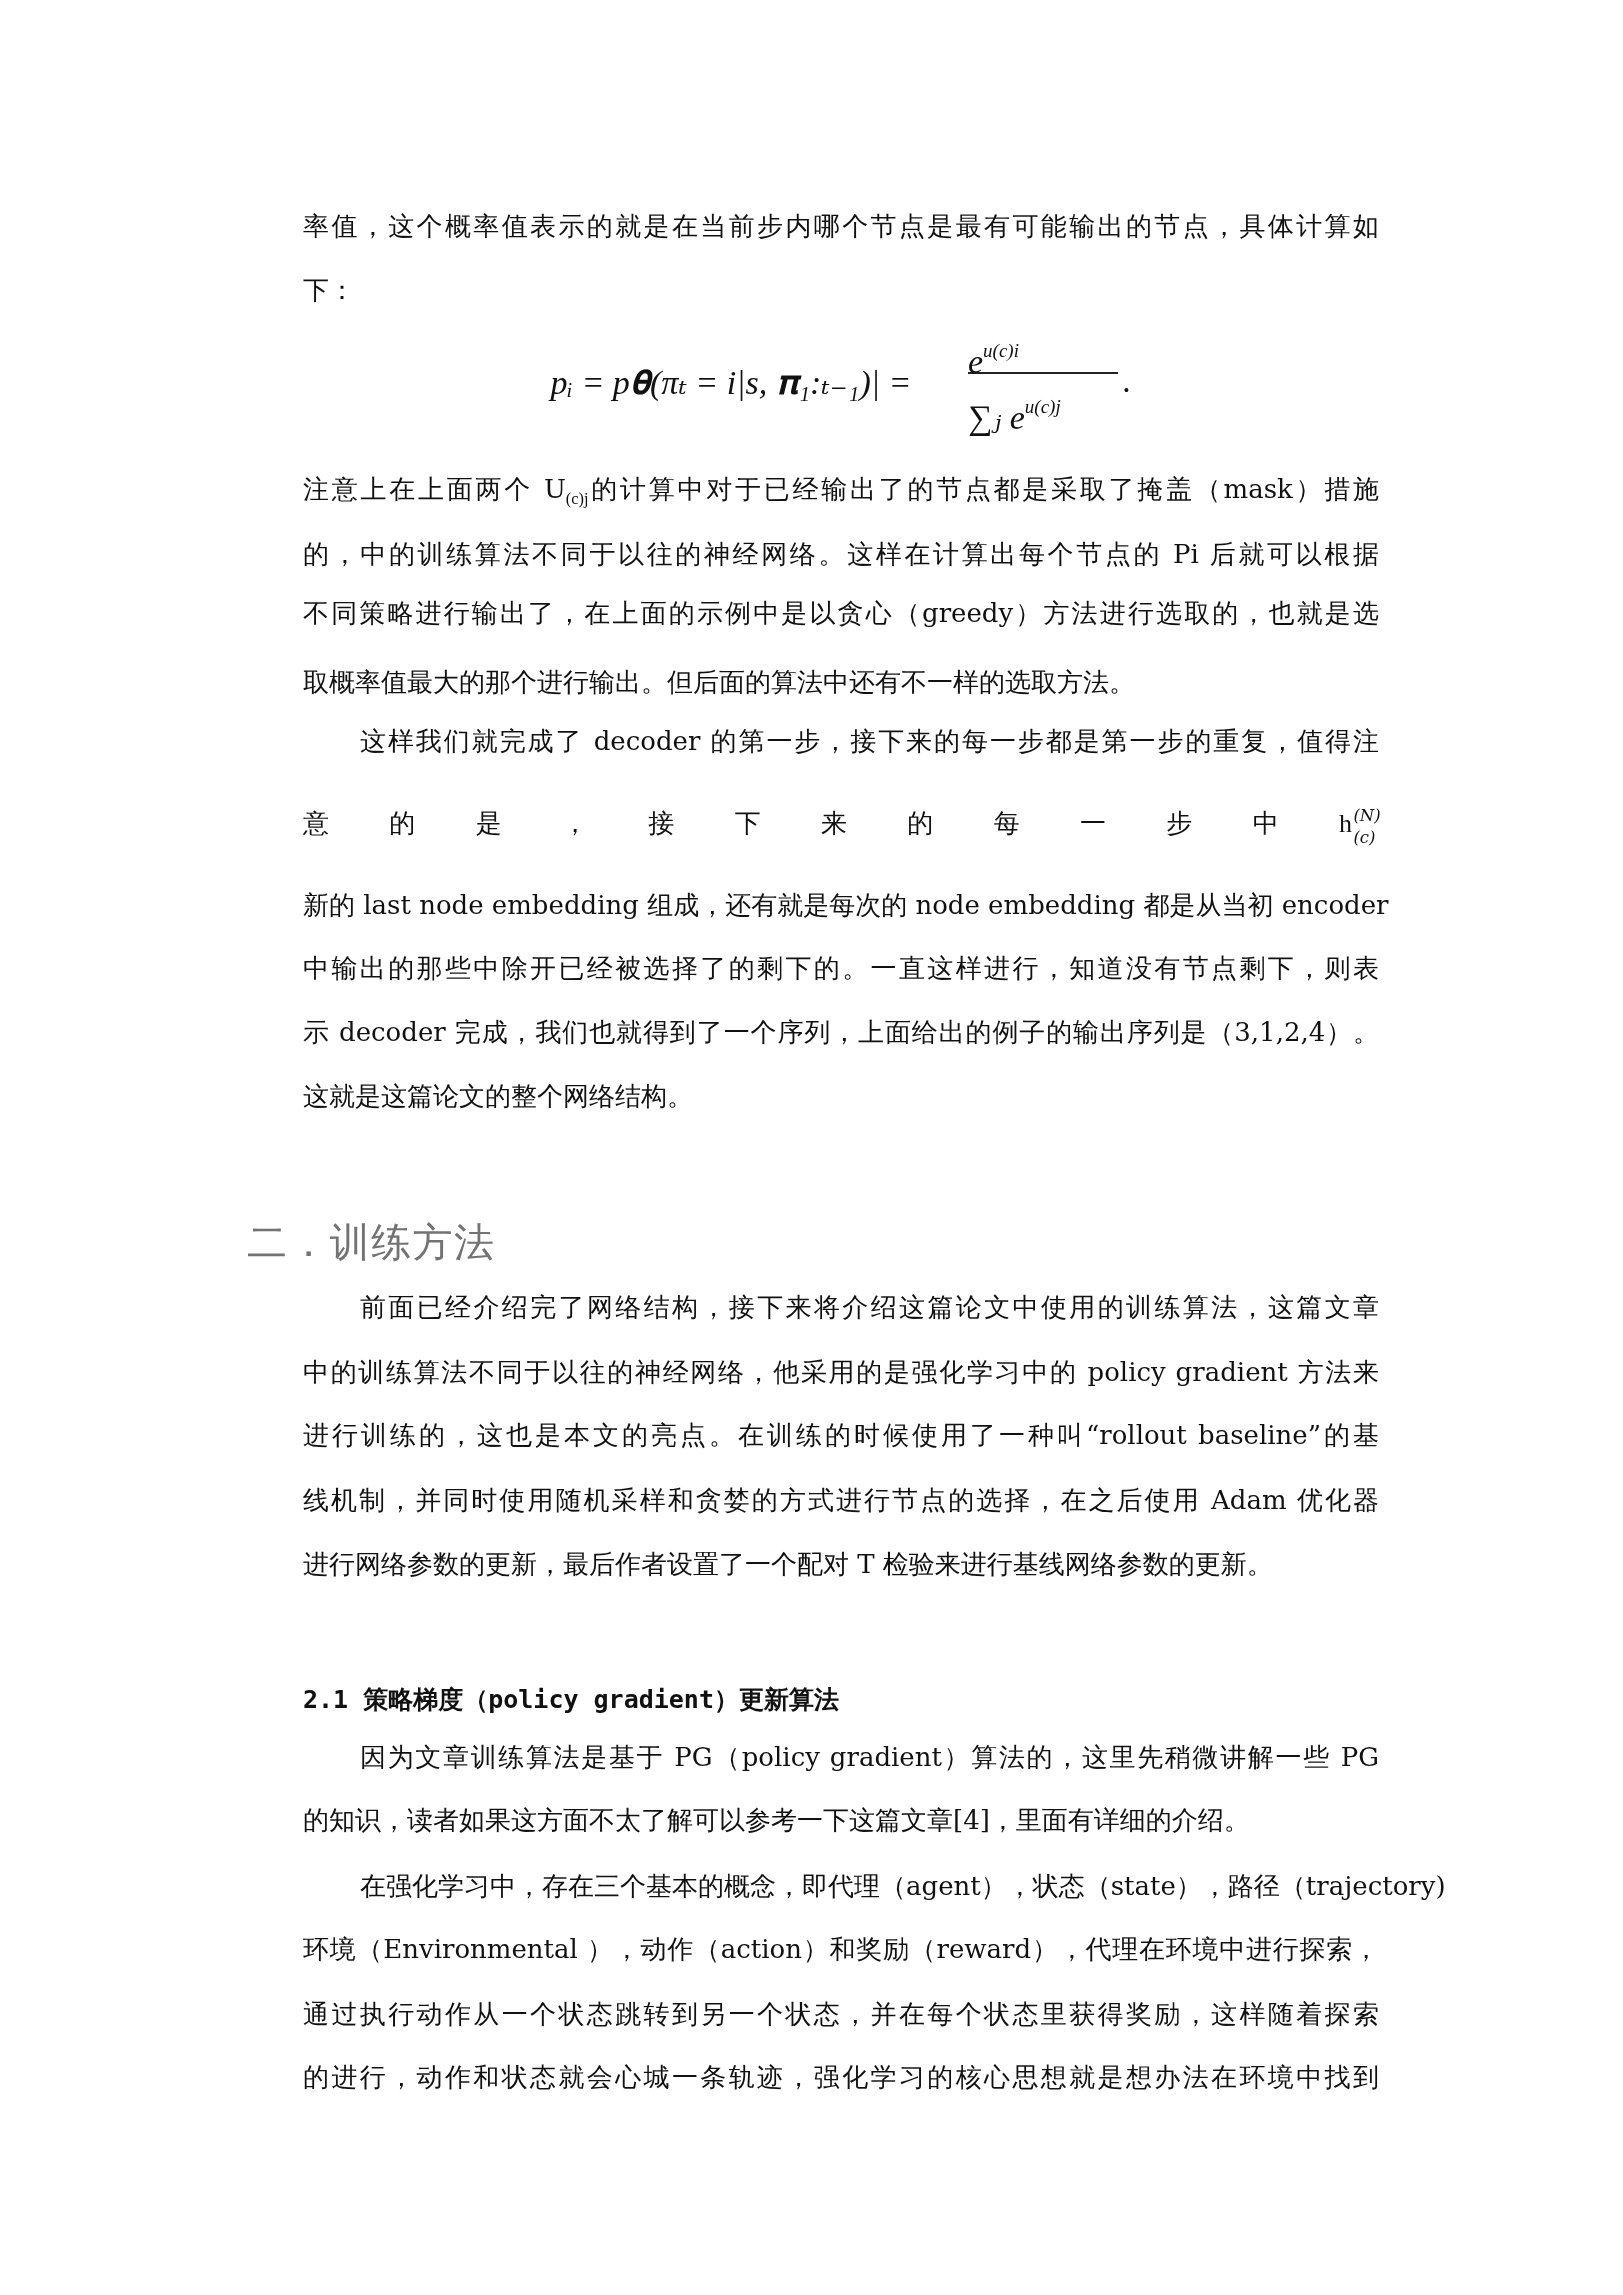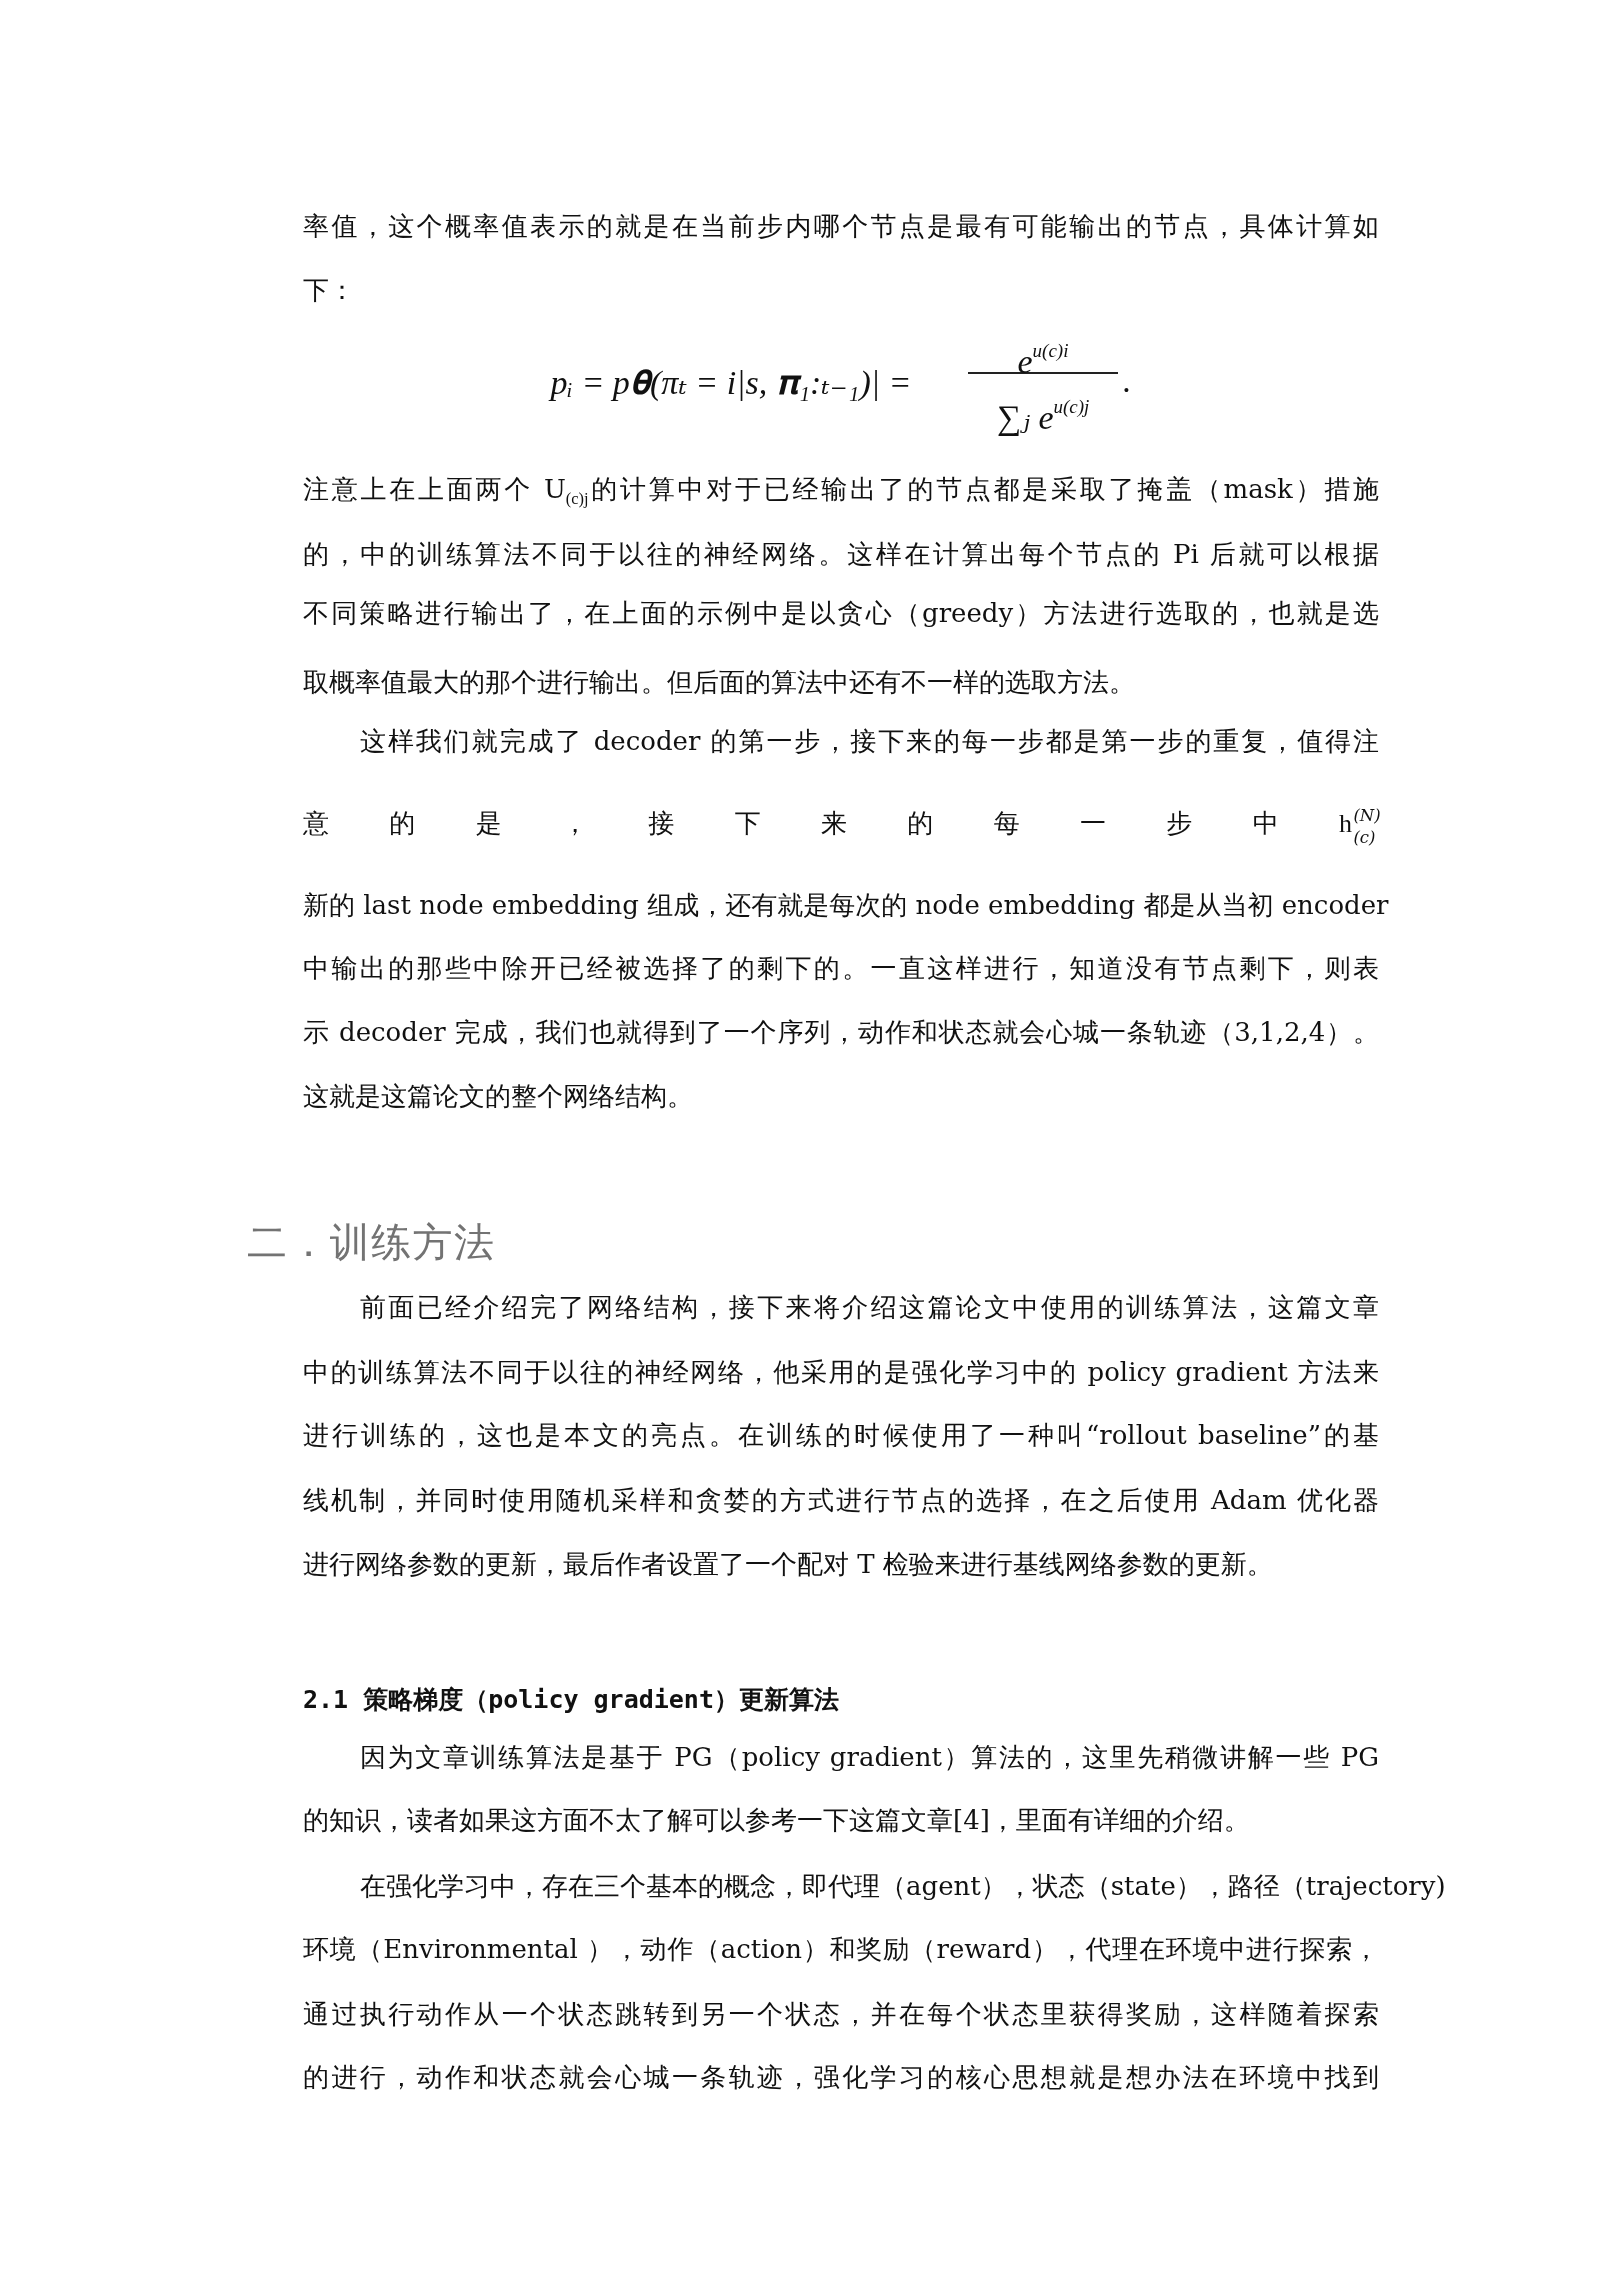--- a/index.html
+++ b/index.html
@@ -10,21 +10,21 @@
   .line.last { text-align-last: left; }
   .indent { left: 360px; width: 1019px; }
   .sub { font-size: 16.4px; vertical-align: -5.5px; font-family: "Liberation Serif", serif; }
   .h1 { position: absolute; left: 247px; top: 1215px; font-size: 40px; color: #737373; letter-spacing: 1.4px;
         font-family: "DejaVu Sans", "Liberation Sans", sans-serif; font-weight: normal; }
   .h2 { position: absolute; left: 303px; top: 1683px; font-size: 25px; color: #111;
         font-family: "DejaVu Sans Mono", "Liberation Mono", monospace; font-weight: bold; }
   .formula { position: absolute; left: 545px; top: 327px; width: 614px; height: 109px;
              font-family: "Liberation Serif", "DejaVu Serif", serif; font-size: 34px; font-style: italic; }
   .formula .lhs { position: absolute; left: 5.5px; top: 35px; white-space: nowrap; }
-  .formula .frac { position: absolute; left: 423px; top: 0; width: 150px; text-align: center; }
+  .formula .frac { position: absolute; left: 423px; top: 0; width: 150px; }
   .formula .num { display: block; height: 41px; line-height: 48px; }
   .formula .bar { display: block; height: 2px; background: #222; margin: 4.1px 0; }
   .formula .den { display: block; height: 48px; line-height: 58px; }
   .formula .dot { position: absolute; left: 578px; top: 35px; }
   .sup { font-size: 19px; vertical-align: 16.4px; }
   .hsym { font-family: "Liberation Serif", serif; }
   .hsup { display: inline-block; position: relative; width: 27px; height: 27px; vertical-align: middle; font-size: 16.4px; font-style: italic; }
   .hsup span { position: absolute; left: 1.4px; }
 </style>
 </head>
@@ -51,21 +51,21 @@
   <div class="line" style="top:537px">的，中的训练算法不同于以往的神经网络。这样在计算出每个节点的 Pi 后就可以根据</div>
   <div class="line" style="top:596px">不同策略进行输出了，在上面的示例中是以贪心（greedy）方法进行选取的，也就是选</div>
   <div class="line last" style="top:665px">取概率值最大的那个进行输出。但后面的算法中还有不一样的选取方法。</div>
 
   <div class="line indent" style="top:724px">这样我们就完成了 decoder 的第一步，接下来的每一步都是第一步的重复，值得注</div>
   <div class="line" style="top:806px">
     <span>意的是，接下来的每一步中</span><span class="hsym">h</span><span class="hsup"><span style="top:-12.3px">(N)</span><span style="top:9.5px">(c)</span></span>
   </div>
   <div class="line" style="top:888px">新的 last node embedding 组成，还有就是每次的 node embedding 都是从当初 encoder</div>
   <div class="line" style="top:951px">中输出的那些中除开已经被选择了的剩下的。一直这样进行，知道没有节点剩下，则表</div>
-  <div class="line" style="top:1015px">示 decoder 完成，我们也就得到了一个序列，动作和状态就会心城一条轨迹（3,1,2,4）。</div>
+  <div class="line" style="top:1015px">示 decoder 完成，我们也就得到了一个序列，上面给出的例子的输出序列是（3,1,2,4）。</div>
   <div class="line last" style="top:1079px">这就是这篇论文的整个网络结构。</div>
 
   <div class="h1">二．训练方法</div>
 
   <div class="line indent" style="top:1290px">前面已经介绍完了网络结构，接下来将介绍这篇论文中使用的训练算法，这篇文章</div>
   <div class="line" style="top:1355px">中的训练算法不同于以往的神经网络，他采用的是强化学习中的 policy gradient 方法来</div>
   <div class="line" style="top:1418px">进行训练的，这也是本文的亮点。在训练的时候使用了一种叫“rollout baseline”的基</div>
   <div class="line" style="top:1483px">线机制，并同时使用随机采样和贪婪的方式进行节点的选择，在之后使用 Adam 优化器</div>
   <div class="line last" style="top:1547px">进行网络参数的更新，最后作者设置了一个配对 T 检验来进行基线网络参数的更新。</div>
 

